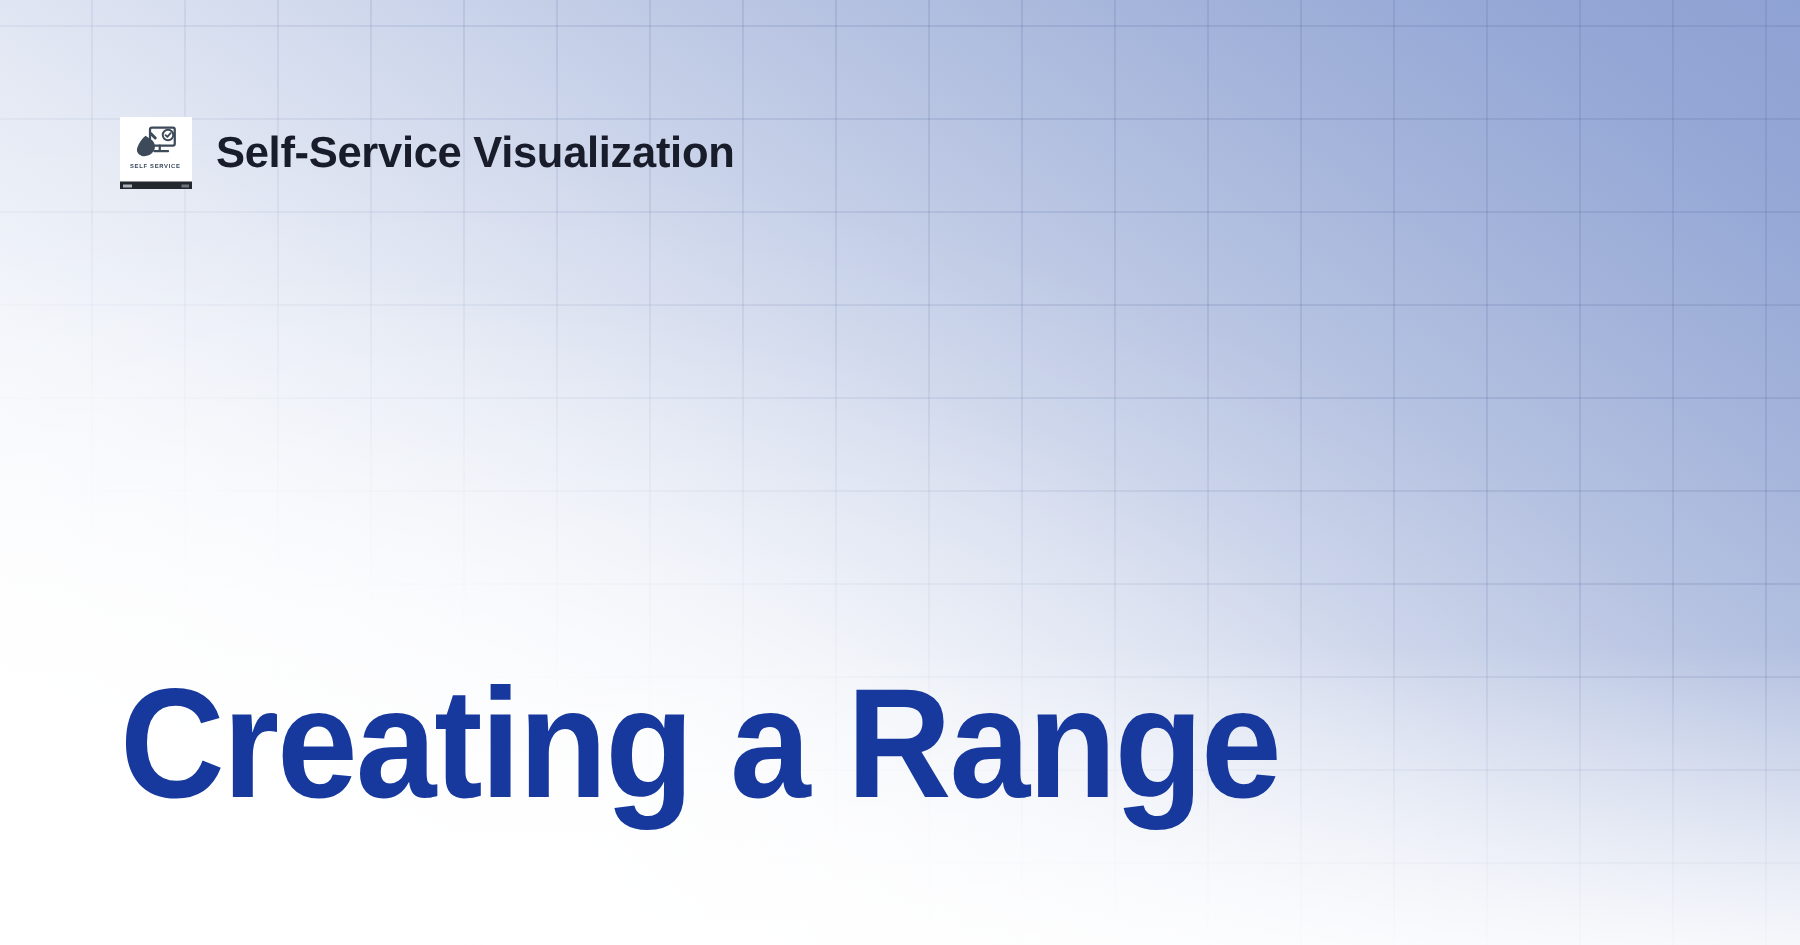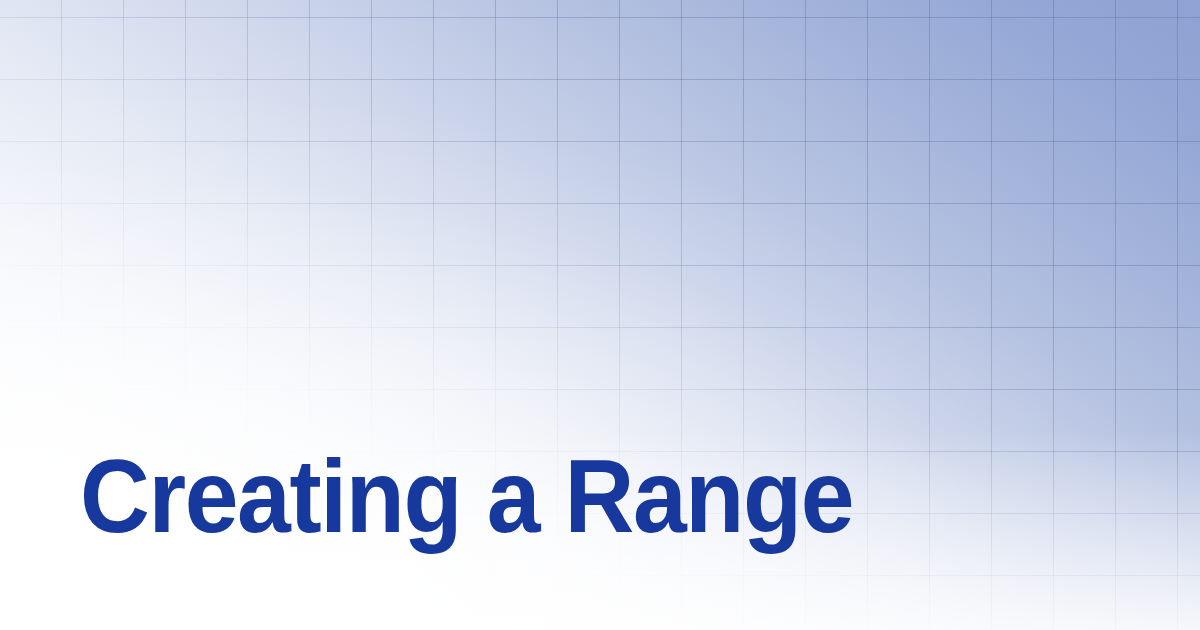--- a/index.html
+++ b/index.html
@@ -202,16 +202,37 @@
 <body>
 
 <div class="card">
 
   <div class="bg-base"></div>
   <div class="bg-gradient"></div>
   <div class="bg-grid"></div>
   <div class="bg-bloom"></div>
   <div class="bg-bottomfade"></div>
 
+  <div class="brand">
+
+    <div class="brand-logo">
+      <svg class="logo-mark" viewBox="0 0 56 46" aria-hidden="true">
+
+        <rect x="20" y="3" width="33" height="24" rx="2.5" fill="none" stroke="#3c4a5a" stroke-width="3"></rect>
+
+        <path d="M33 27 L33 33 M26 34.5 L44 34.5" stroke="#3c4a5a" stroke-width="3" stroke-linecap="round"></path>
+
+        <circle cx="44" cy="13" r="7" fill="#ffffff" stroke="#3c4a5a" stroke-width="2.6"></circle>
+        <path d="M40.7 13.2 L43.1 15.6 L47.5 10.6" fill="none" stroke="#3c4a5a" stroke-width="2.4" stroke-linecap="round" stroke-linejoin="round"></path>
+
+        <path d="M14 14 C9 18 5 24 3 30 C1.5 34.5 4 39 8.5 40.5 C14 42.5 21 40 24.5 35 C28 30 27 23.5 22.5 19.5 Z" fill="#3c4a5a"></path>
+        <path d="M21 11 L27 17" stroke="#3c4a5a" stroke-width="4" stroke-linecap="round"></path>
+      </svg>
+      <div class="logo-caption">SELF SERVICE</div>
+      <div class="logo-footbar"></div>
+    </div>
+
+    <div class="brand-name">Self-Service Visualization</div>
+  </div>
 
   <div class="headline">Creating a Range</div>
 
 </div>
 
 </body></html>

